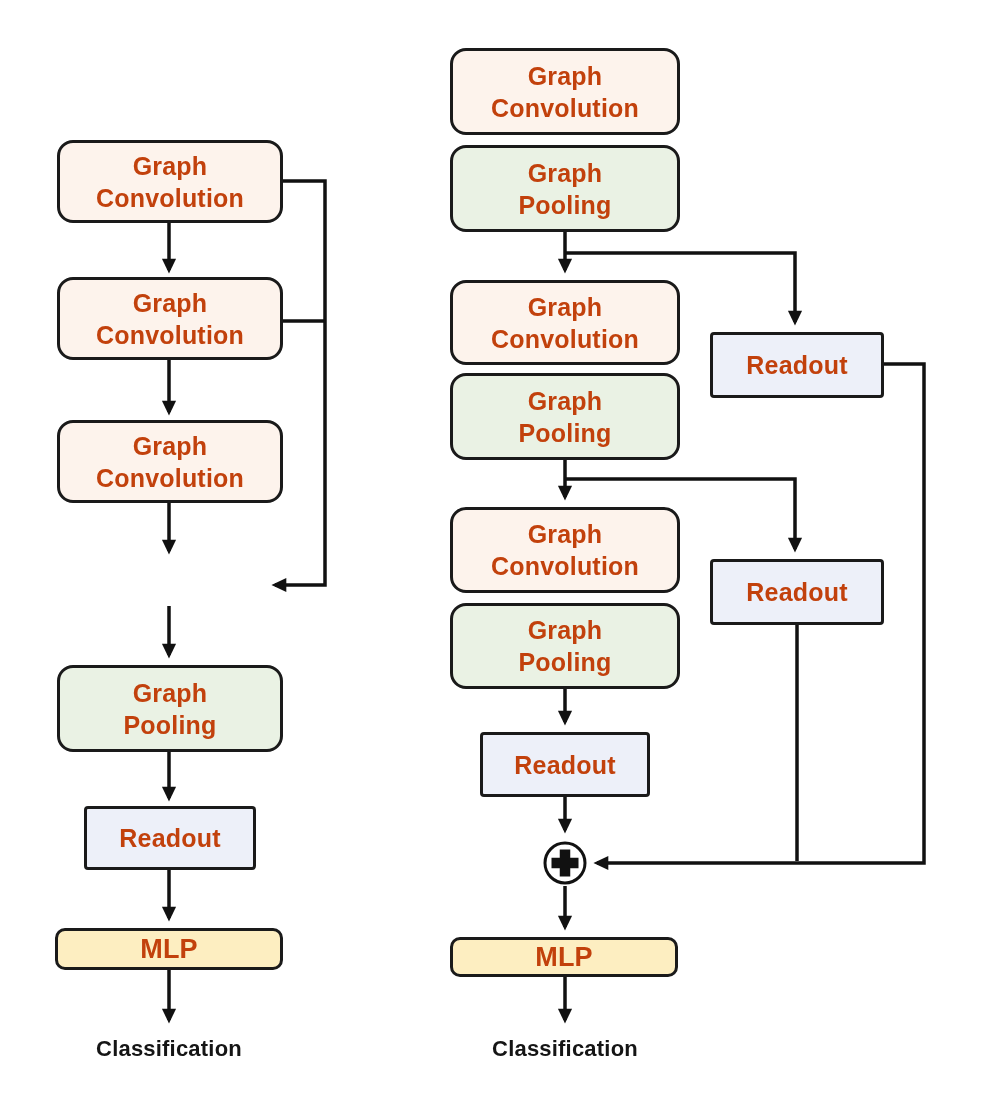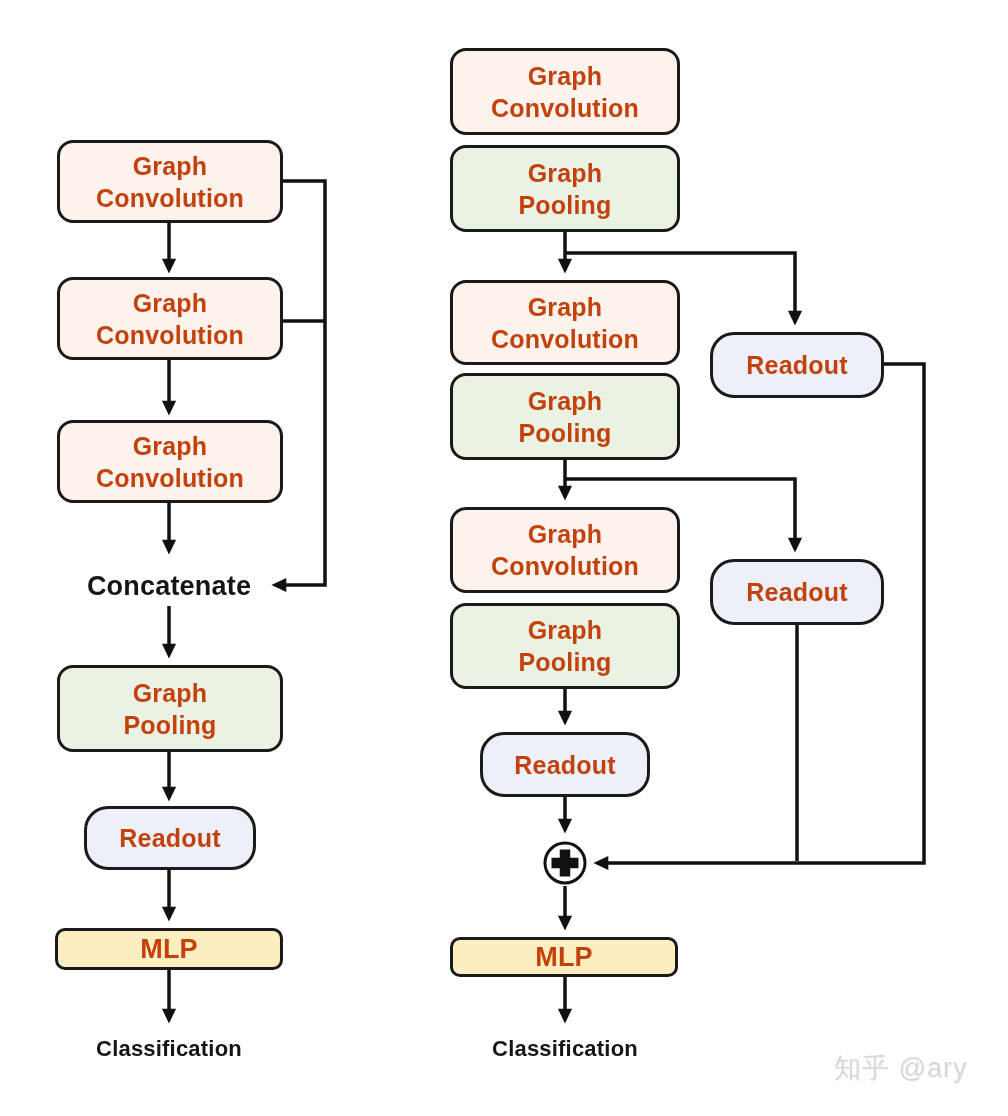--- a/index.html
+++ b/index.html
@@ -11,21 +11,21 @@
   .connectors path{fill:none;stroke:var(--line,#111);stroke-width:3.5;}
   .connectors .ah{fill:var(--line,#111);stroke:none;}
   .node{
     position:absolute;display:flex;align-items:center;justify-content:center;
     text-align:center;font-weight:700;font-size:25px;line-height:1.28;color:#c2410c;
     border:3px solid var(--border,#1a1a1a);border-radius:16px;
     white-space:pre-line;box-sizing:border-box;z-index:1;letter-spacing:.2px;
   }
   .conv{background:var(--conv-fill,#fdf3ec);}
   .pool{background:var(--pool-fill,#eaf2e4);}
-  .readout{background:var(--readout-fill,#edf0f9);border-radius:24px;}
+  .readout{background:var(--readout-fill,#edf0f9);border-radius:4px;}
   .mlp{background:var(--mlp-fill,#fdeec1);border-radius:10px;font-size:27px;}
   .freelabel{
     position:absolute;text-align:center;font-weight:700;color:#151515;z-index:1;
     letter-spacing:.2px;
   }
   .concat{font-size:27px;}
   .classif{font-size:22px;}
   .sum{
     position:absolute;width:46px;height:46px;z-index:2;display:flex;
     align-items:center;justify-content:center;
@@ -68,21 +68,20 @@
     <path d="M884,364 H924 V863 H597" marker-end="url(#ah)"></path>
     <path d="M797,625 V861"></path>
   </svg>
 
   <div class="node conv" style="left:57px;top:140px;width:226px;height:83px">Graph
 Convolution</div>
   <div class="node conv" style="left:57px;top:277px;width:226px;height:83px">Graph
 Convolution</div>
   <div class="node conv" style="left:57px;top:420px;width:226px;height:83px">Graph
 Convolution</div>
-  <div class="freelabel concat" style="left:50px;top:571px;width:238px">Concatenate</div>
   <div class="node pool" style="left:57px;top:665px;width:226px;height:87px">Graph
 Pooling</div>
   <div class="node readout" style="left:84px;top:806px;width:172px;height:64px">Readout</div>
   <div class="node mlp" style="left:55px;top:928px;width:228px;height:42px">MLP</div>
   <div class="freelabel classif" style="left:30px;top:1036px;width:278px">Classification</div>
 
   <div class="node conv" style="left:450px;top:48px;width:230px;height:87px">Graph
 Convolution</div>
   <div class="node pool" style="left:450px;top:145px;width:230px;height:87px">Graph
 Pooling</div>
@@ -101,14 +100,13 @@
   <div class="sum" style="left:542px;top:840px">
     <svg width="46" height="46" viewBox="0 0 46 46">
       <circle cx="23" cy="23" r="20" fill="#ffffff" stroke="#111" stroke-width="3"></circle>
       <path d="M23 9.5 V36.5 M9.5 23 H36.5" stroke="#111" stroke-width="10.5"></path>
     </svg>
   </div>
 
   <div class="node mlp" style="left:450px;top:937px;width:228px;height:40px">MLP</div>
   <div class="freelabel classif" style="left:426px;top:1036px;width:278px">Classification</div>
 
-  <div class="watermark" style="left:834px;top:1050px">知乎 @ary</div>
 </div>
 
 </body></html>

